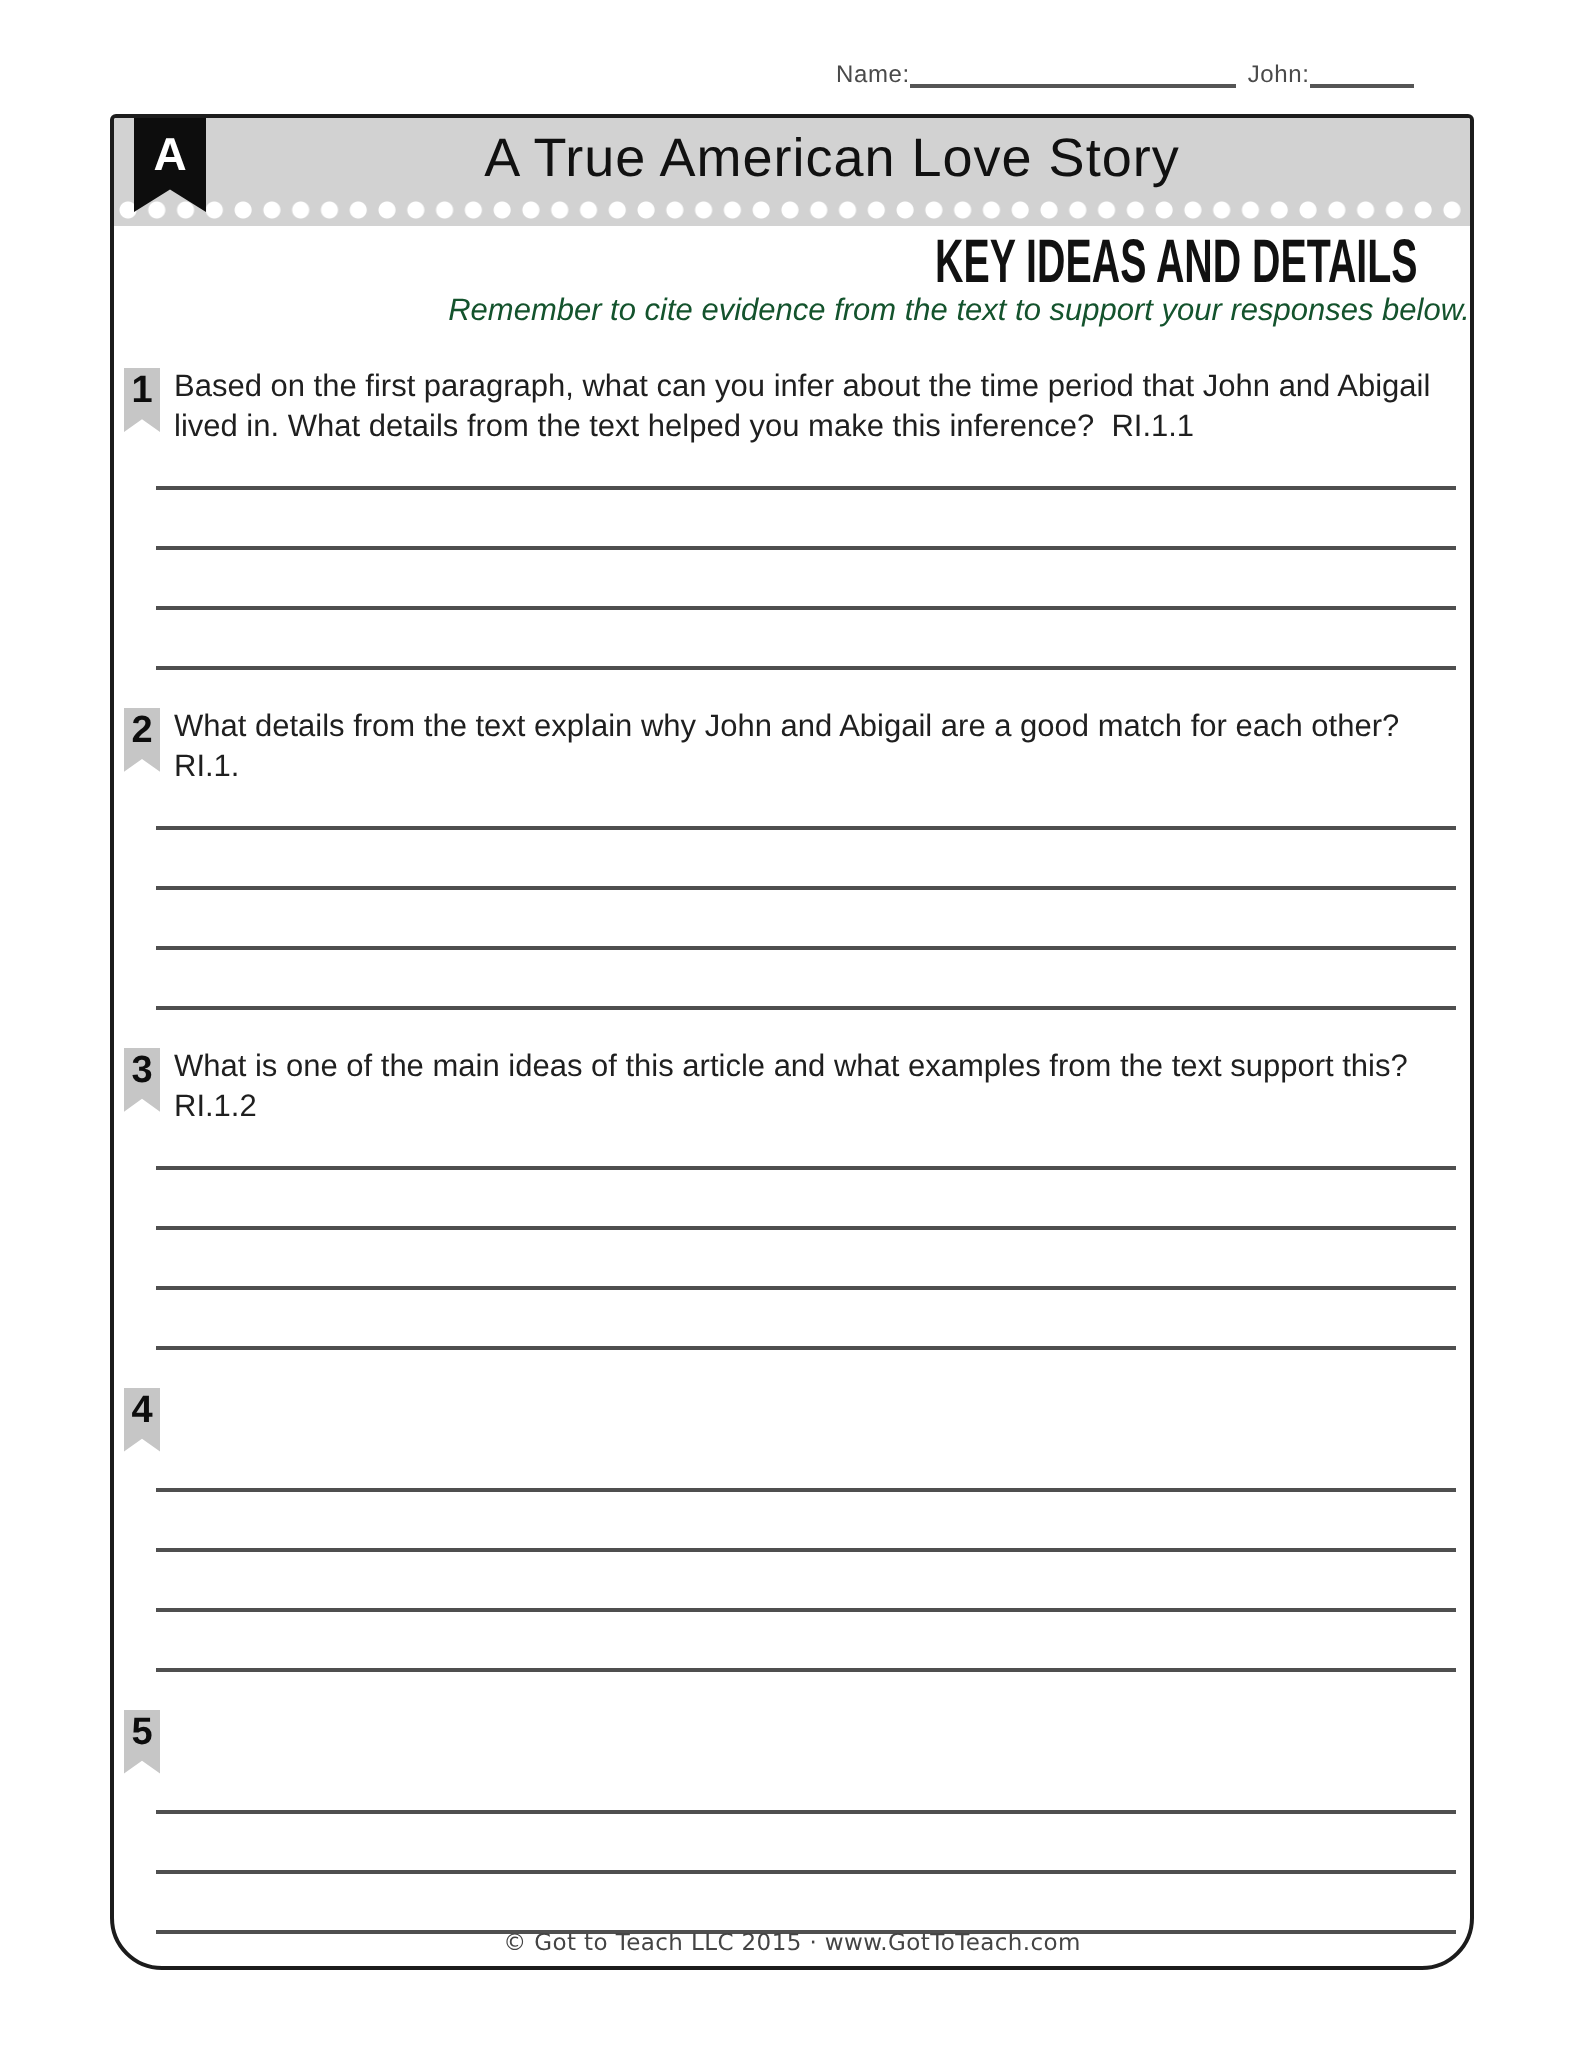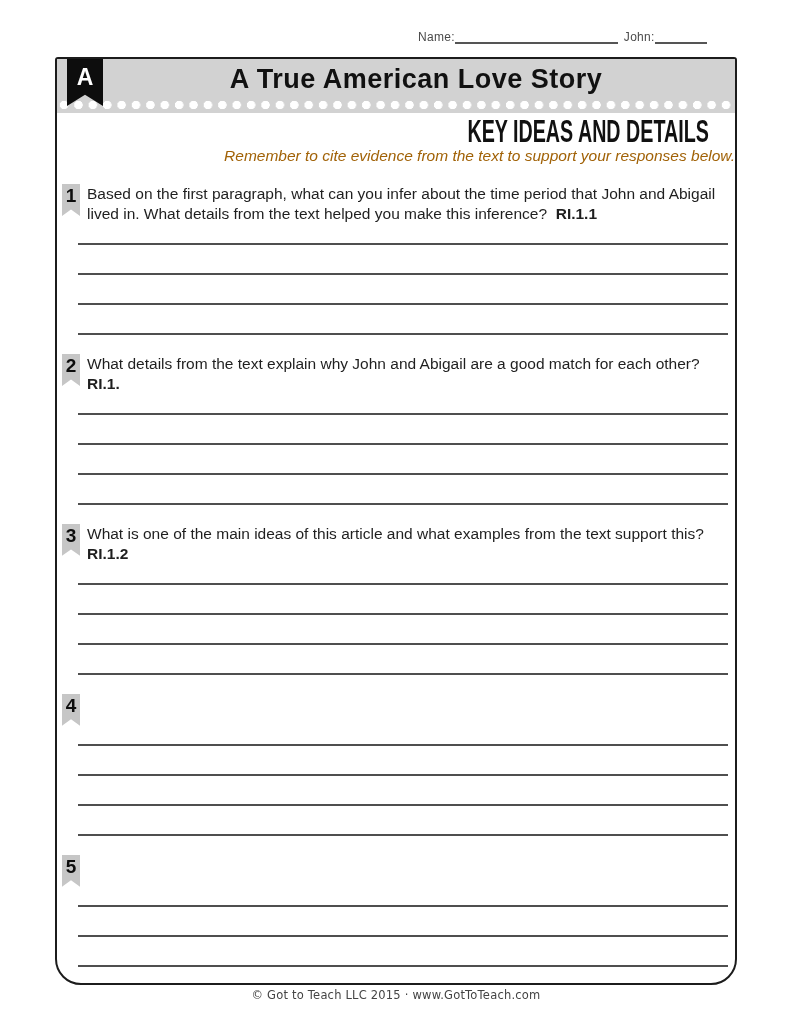--- a/index.html
+++ b/index.html
@@ -30,63 +30,63 @@
   
   .sheet{
     position:absolute;left:55px;top:57px;width:682px;height:928px;
     box-sizing:border-box;border:2px solid var(--border);
     border-radius:3px 3px 26px 26px;background:#fff;overflow:hidden;
   }
 
   
   .header-band{position:relative;background:var(--band);height:54px;}
   .title{
-    text-align:center;font-weight:bold;font-size:27px;line-height:40px;
+    text-align:center;font-weight:normal;font-size:27px;line-height:40px;
     letter-spacing:.5px;color:#111;margin-left:40px;
   }
   .dots-row{
     height:14px;
     background-image:radial-gradient(circle 4px at 7px 6px,#ffffff 4px,rgba(0,0,0,0) 4.5px);
     background-size:14.4px 14px;background-repeat:repeat-x;
   }
   .ribbon{
     position:absolute;left:10px;top:0;width:36px;height:47px;background:#0d0d0d;
     clip-path:polygon(0 0,100% 0,100% 100%,50% 76%,0 100%);
     color:#fff;font-weight:bold;font-size:23px;text-align:center;line-height:36px;
   }
 
   
   .section-head{text-align:right;margin-top:5px;}
   .section-title{
     display:inline-block;font-weight:bold;font-size:24px;color:#111;
     transform:scale(.82,1.28);transform-origin:center;letter-spacing:0;
   }
-  .section-sub{font-style:italic;font-size:15.5px;margin-top:1px;color:#a16207;}
+  .section-sub{font-style:italic;font-size:15.5px;margin-top:1px;color:#14532d;}
 
   
   #questions{margin-top:8px;}
   .question{margin-top:19px;}
   .q-row{display:flex;align-items:flex-start;padding-left:5px;}
   .q-badge{
     width:18px;height:32px;background:var(--badge);flex:0 0 auto;margin-right:7px;
     clip-path:polygon(0 0,100% 0,100% 100%,50% 80%,0 100%);
     text-align:center;
   }
   .q-num{font-weight:bold;font-size:19px;line-height:24px;color:#0d0d0d;}
   .q-text{font-size:15.5px;line-height:1.32;padding-right:6px;color:var(--ink);}
-  .q-std{font-weight:bold;}
+  .q-std{font-weight:normal;}
   .answer-line{
     height:28px;border-bottom:2px solid var(--line);
     margin-left:21px;margin-right:7px;
   }
   .answer-line:first-child{height:18px;}
 
   
   .footer{
-    position:absolute;left:55px;top:988px;width:682px;text-align:center;
+    position:absolute;left:55px;top:964px;width:682px;text-align:center;
     font-family:"DejaVu Sans",sans-serif;font-size:11.5px;color:#444;letter-spacing:.2px;
   }
 </style>
 </head>
 <body>
 
 <div class="page">
 
   <div class="name-date-row">
     <span>Name:</span>

